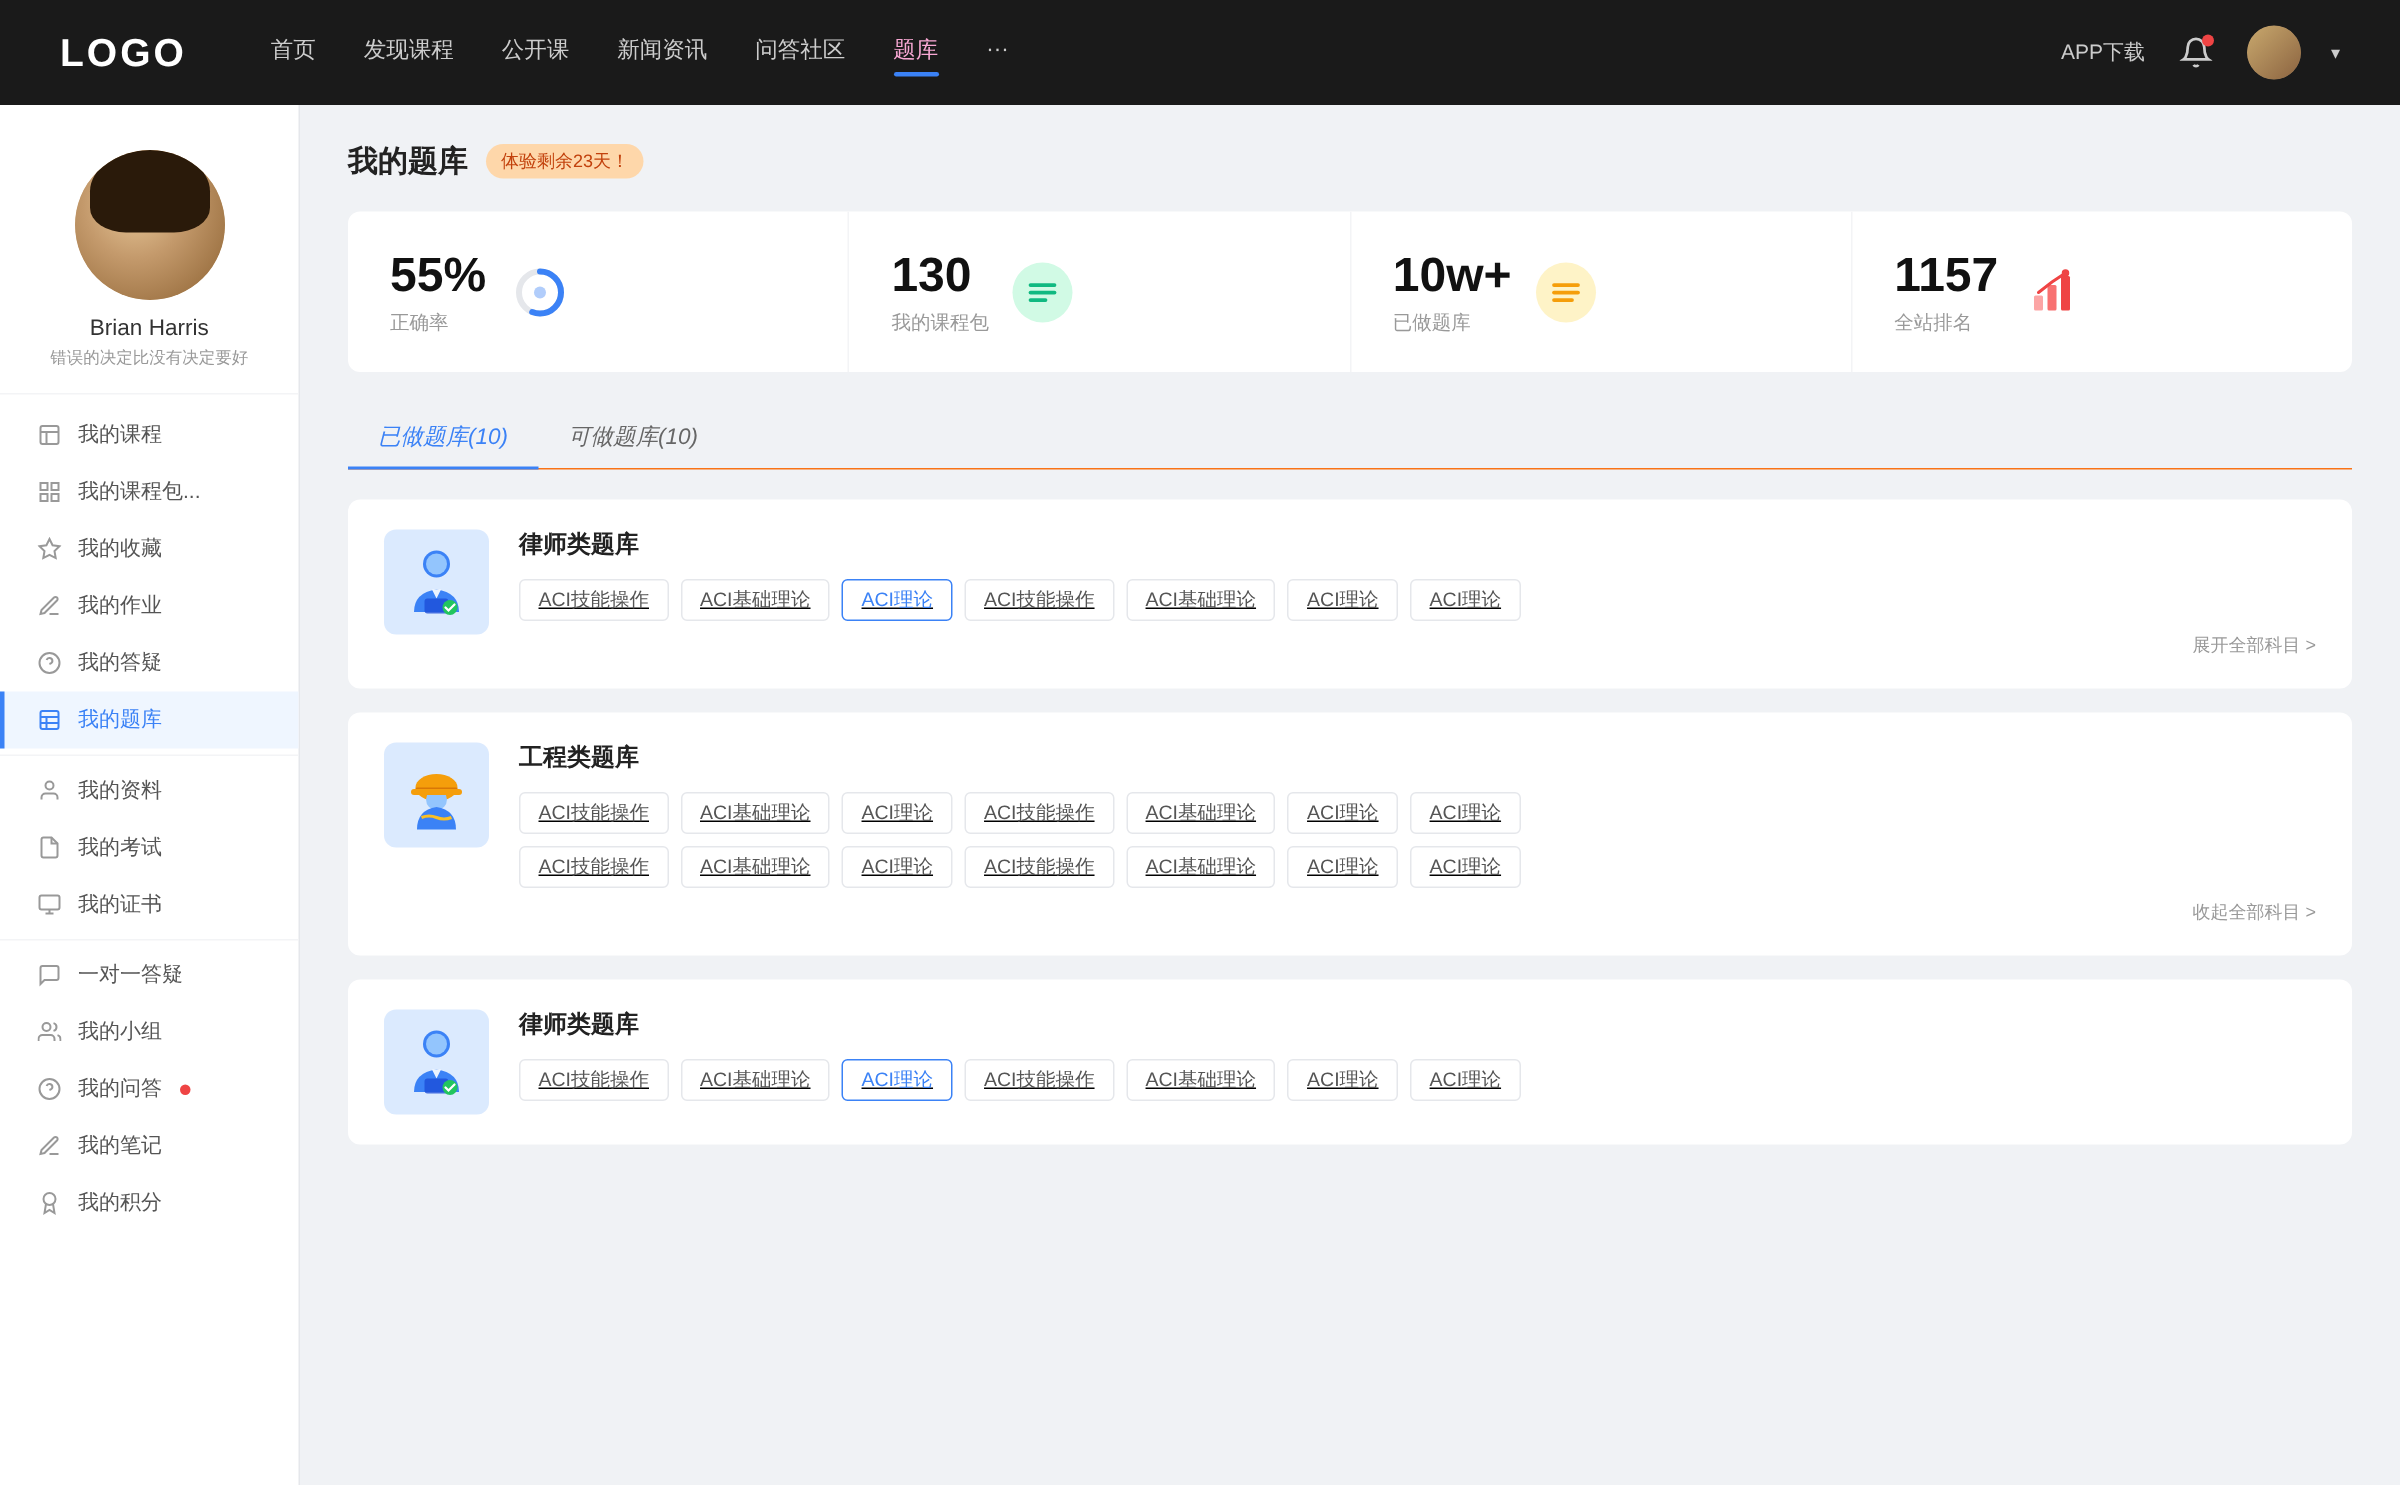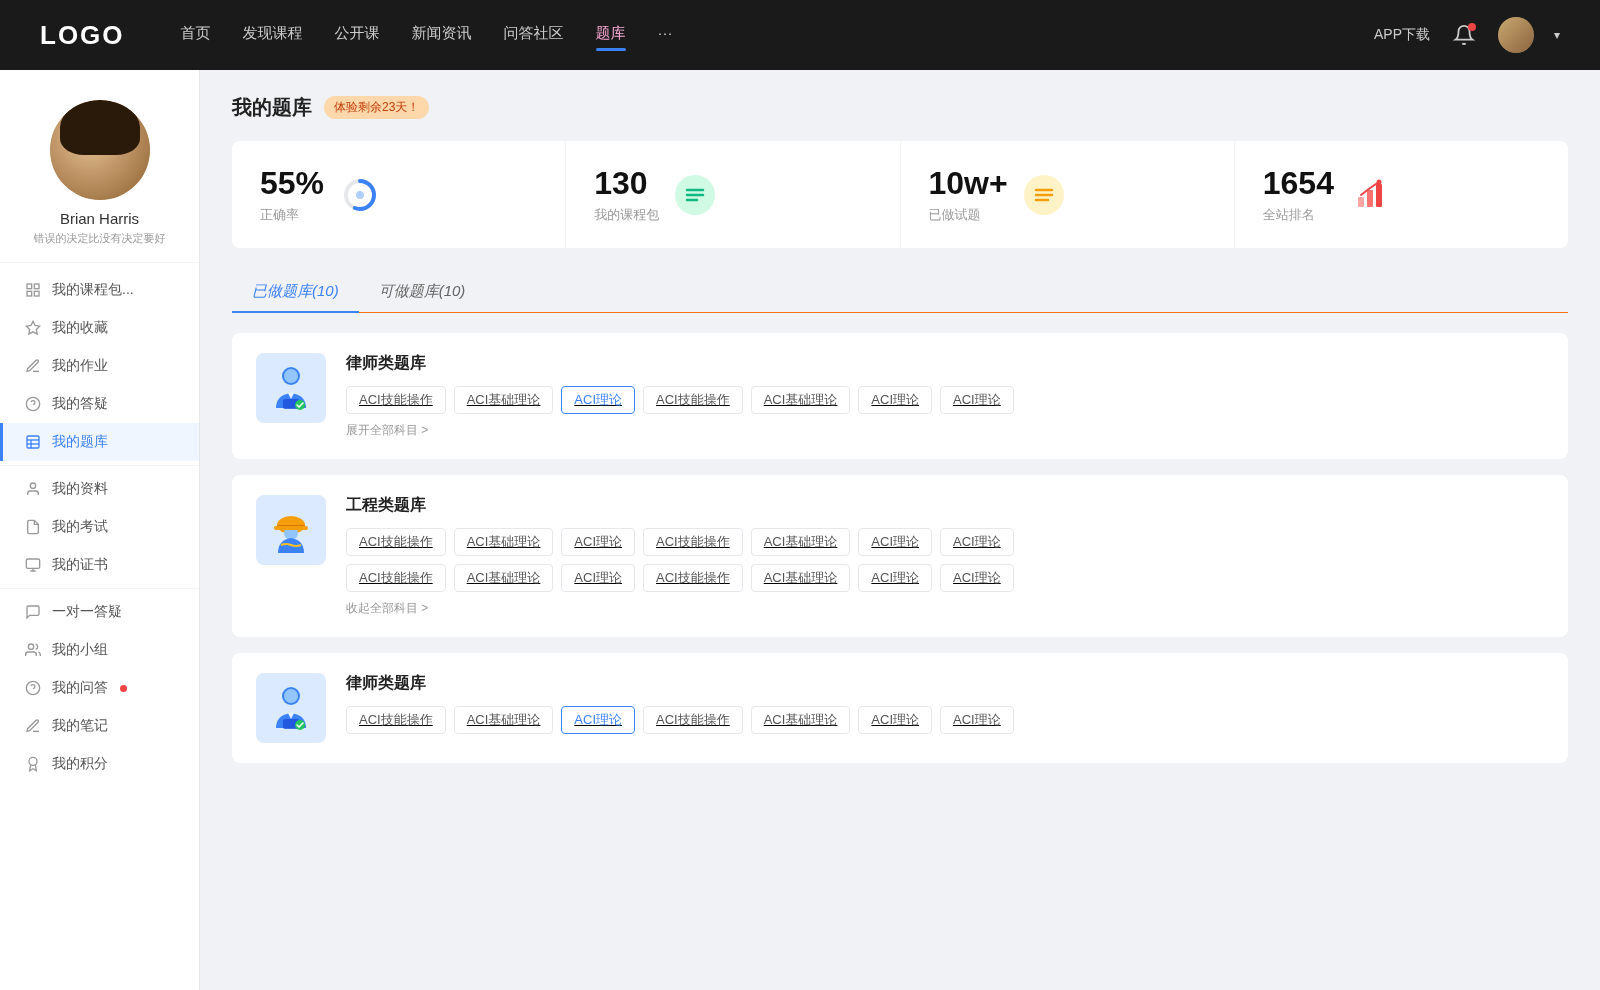--- a/index.html
+++ b/index.html
@@ -316,20 +316,21 @@
       border: 1px solid #e5e7eb;
       color: #555;
       cursor: pointer;
     }
     .tag.active-tag {
       border-color: #3b82f6;
       color: #3b82f6;
       background: #fff;
     }
     .expand-link {
+      text-align: right;
       font-size: 12px;
       color: #999;
       cursor: pointer;
       margin-top: 4px;
     }
 
     
     ::-webkit-scrollbar { width: 6px; }
     ::-webkit-scrollbar-track { background: #f1f1f1; }
     ::-webkit-scrollbar-thumb { background: #ccc; border-radius: 3px; }
@@ -371,20 +372,29 @@
       <div class="profile-avatar">
         <div class="profile-avatar-inner"></div>
       </div>
       <div class="profile-name">Brian Harris</div>
       <div class="profile-motto">错误的决定比没有决定要好</div>
     </div>
     <div class="sidebar-menu">
       <div class="sidebar-item">
         <span class="sidebar-icon">
           <svg width="16" height="16" viewBox="0 0 24 24" fill="none" stroke="currentColor" stroke-width="2">
+              <rect x="3" y="3" width="18" height="18" rx="2"></rect>
+              <path d="M3 9h18M9 21V9"></path>
+            </svg>
+        </span>
+        <span>我的课程</span>
+      </div>
+      <div class="sidebar-item">
+        <span class="sidebar-icon">
+          <svg width="16" height="16" viewBox="0 0 24 24" fill="none" stroke="currentColor" stroke-width="2">
               <rect x="3" y="3" width="7" height="7"></rect>
               <rect x="14" y="3" width="7" height="7"></rect>
               <rect x="3" y="14" width="7" height="7"></rect>
               <rect x="14" y="14" width="7" height="7"></rect>
             </svg>
         </span>
         <span>我的课程包...</span>
       </div>
       <div class="sidebar-item">
         <span class="sidebar-icon">
@@ -539,35 +549,35 @@
             <line x1="10" y1="13" x2="26" y2="13" stroke="#10b981" stroke-width="2.5" stroke-linecap="round"></line>
             <line x1="10" y1="18" x2="26" y2="18" stroke="#10b981" stroke-width="2.5" stroke-linecap="round"></line>
             <line x1="10" y1="23" x2="20" y2="23" stroke="#10b981" stroke-width="2.5" stroke-linecap="round"></line>
           </svg>
         </div>
       </div>
 
       <div class="stat-item">
         <div>
           <div class="stat-value">10w+</div>
-          <div class="stat-label">已做试题</div>
+          <div class="stat-label">已做题库</div>
         </div>
         <div class="stat-icon orange">
           <svg width="36" height="36" viewBox="0 0 36 36">
             <rect x="4" y="4" width="28" height="28" rx="4" fill="#fef3c7"></rect>
             <line x1="10" y1="13" x2="26" y2="13" stroke="#f59e0b" stroke-width="2.5" stroke-linecap="round"></line>
             <line x1="10" y1="18" x2="26" y2="18" stroke="#f59e0b" stroke-width="2.5" stroke-linecap="round"></line>
             <line x1="10" y1="23" x2="22" y2="23" stroke="#f59e0b" stroke-width="2.5" stroke-linecap="round"></line>
           </svg>
         </div>
       </div>
 
       <div class="stat-item">
         <div>
-          <div class="stat-value">1654</div>
+          <div class="stat-value">1157</div>
           <div class="stat-label">全站排名</div>
         </div>
         <div class="stat-icon red">
           <svg width="36" height="36" viewBox="0 0 36 36">
             <rect x="6" y="20" width="6" height="10" rx="1" fill="#fca5a5"></rect>
             <rect x="15" y="13" width="6" height="17" rx="1" fill="#f87171"></rect>
             <rect x="24" y="7" width="6" height="23" rx="1" fill="#ef4444"></rect>
             <polyline points="9,18 18,11 27,5" fill="none" stroke="#ef4444" stroke-width="2" stroke-linecap="round"></polyline>
             <circle cx="27" cy="5" r="2.5" fill="#ef4444"></circle>
           </svg>

